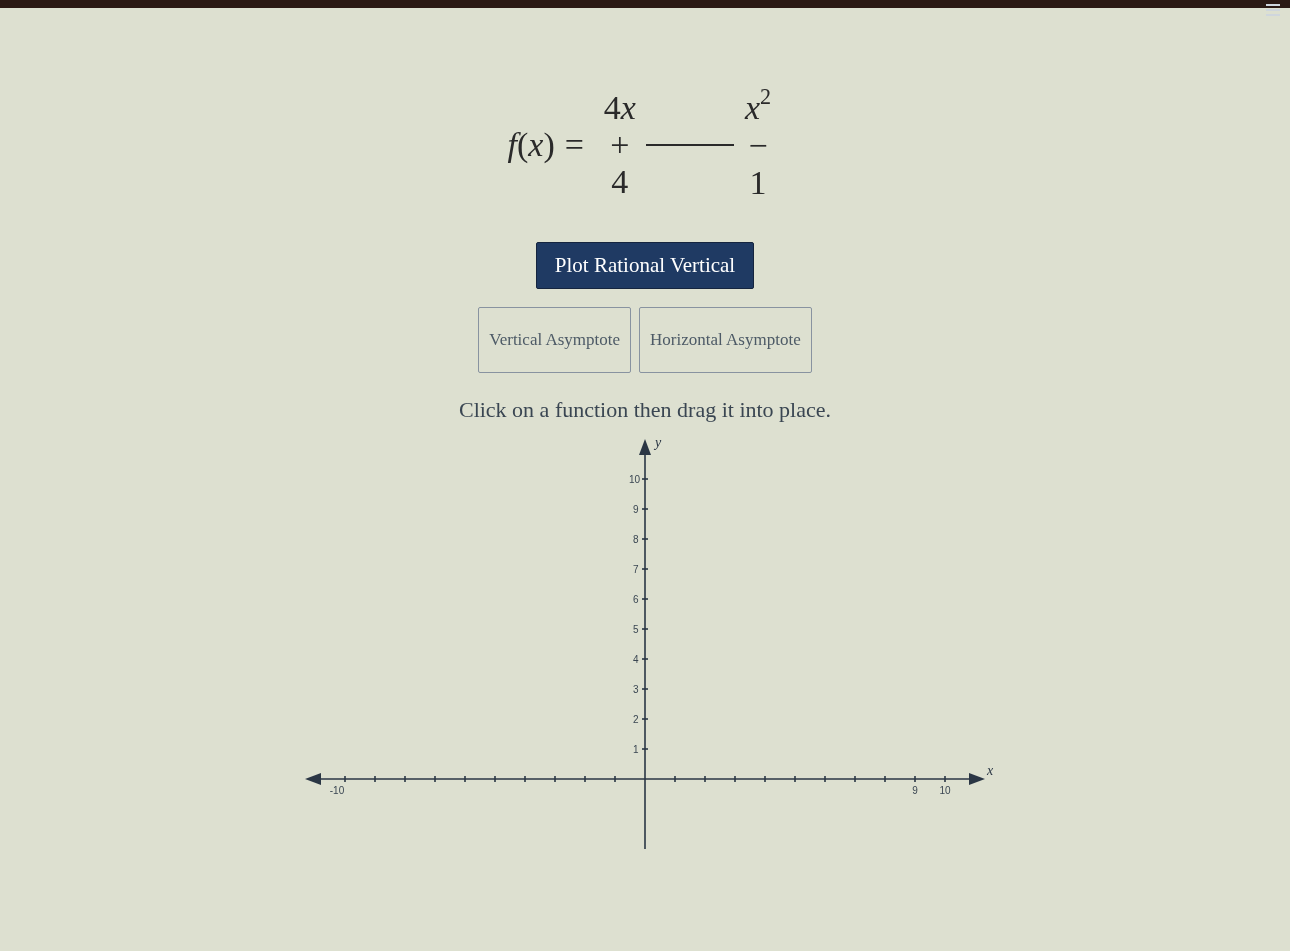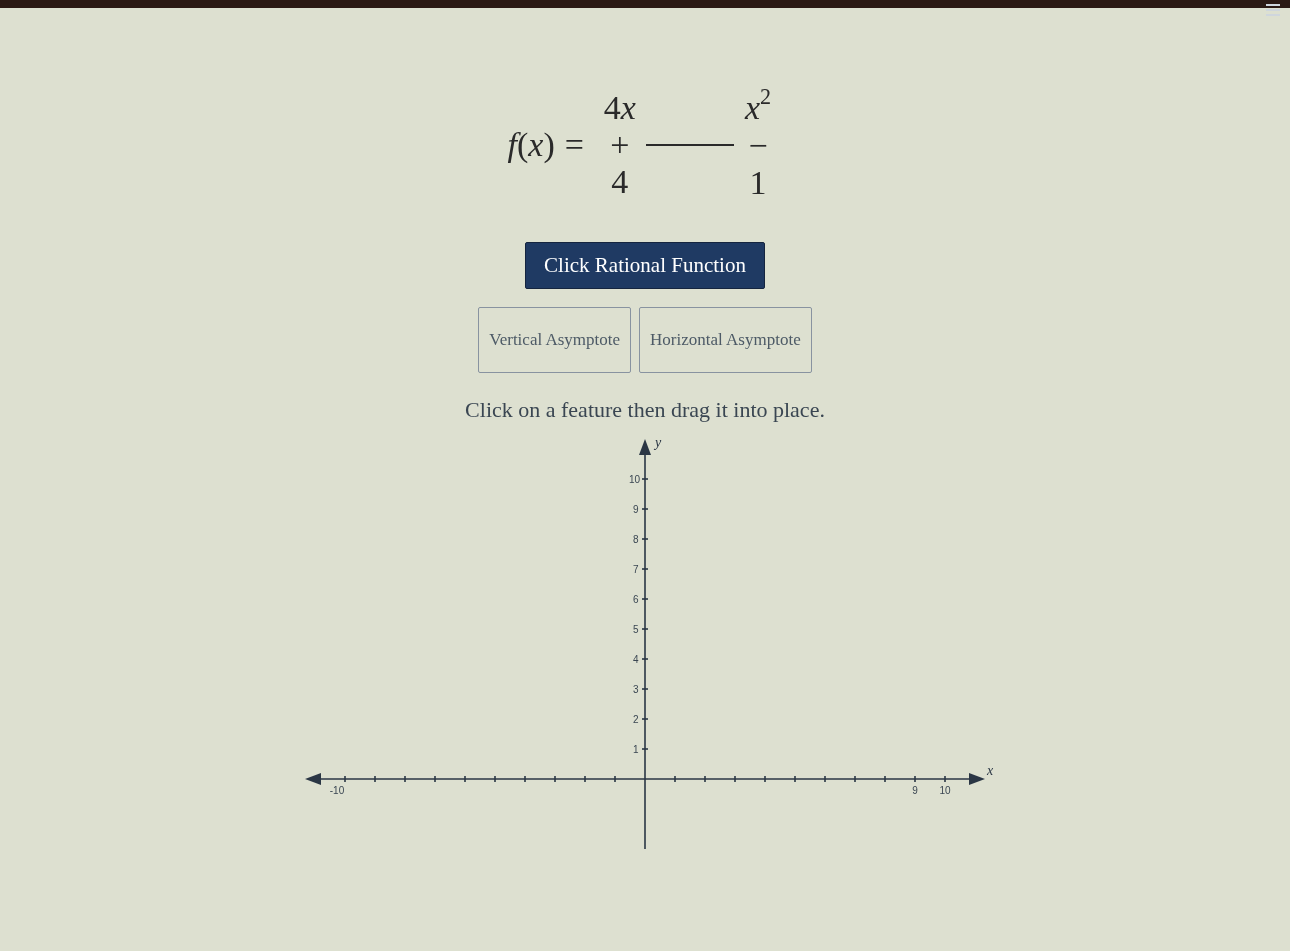--- a/index.html
+++ b/index.html
@@ -161,28 +161,28 @@
         </span>
         <span class="bar"></span>
         <span class="den">
           <span style="font-style:italic">x</span><span class="sup" style="font-style:normal">2</span><span style="font-style:normal"> − 1</span>
         </span>
       </span>
     </span>
   </div>
 
   <div class="controls">
-    <button class="plot-btn">Click Rational Function</button>
+    <button class="plot-btn">Plot Rational Vertical</button>
     <div class="feature-row">
       <button class="feature-btn">Vertical Asymptote</button>
       <button class="feature-btn">Horizontal Asymptote</button>
     </div>
   </div>
 
-  <div class="hint">Click on a feature then drag it into place.</div>
+  <div class="hint">Click on a function then drag it into place.</div>
 
   <div class="graph-wrap">
     <svg class="graph" width="700" height="420" viewBox="0 0 700 420">
 
       <line class="axis-line" x1="350" y1="20" x2="350" y2="420"></line>
       <polygon class="arrow" points="350,10 344,26 356,26"></polygon>
       <text class="axis-label" x="360" y="18">y</text>
 
       <line class="axis-line" x1="20" y1="350" x2="680" y2="350"></line>
       <polygon class="arrow" points="690,350 674,344 674,356"></polygon>

